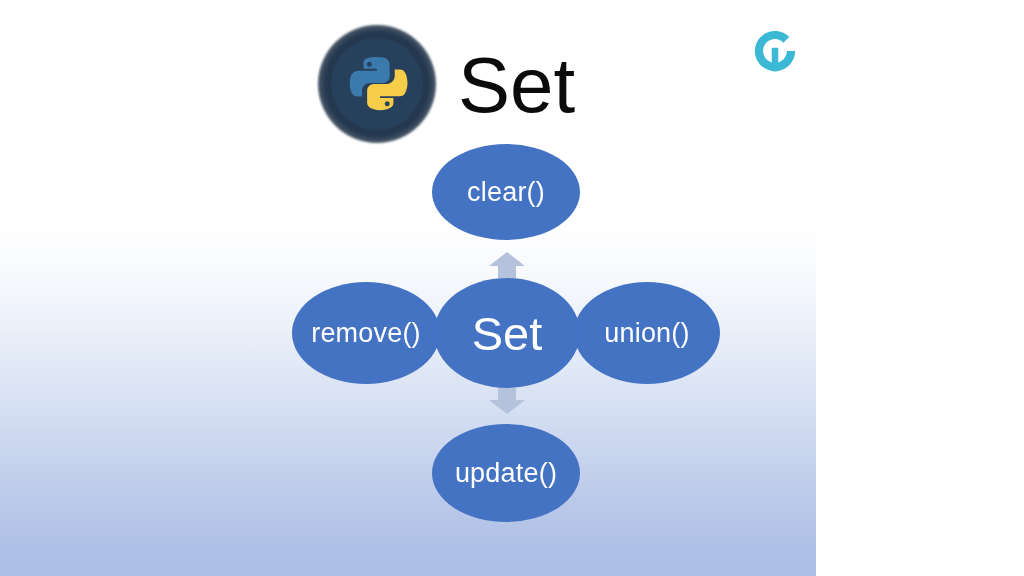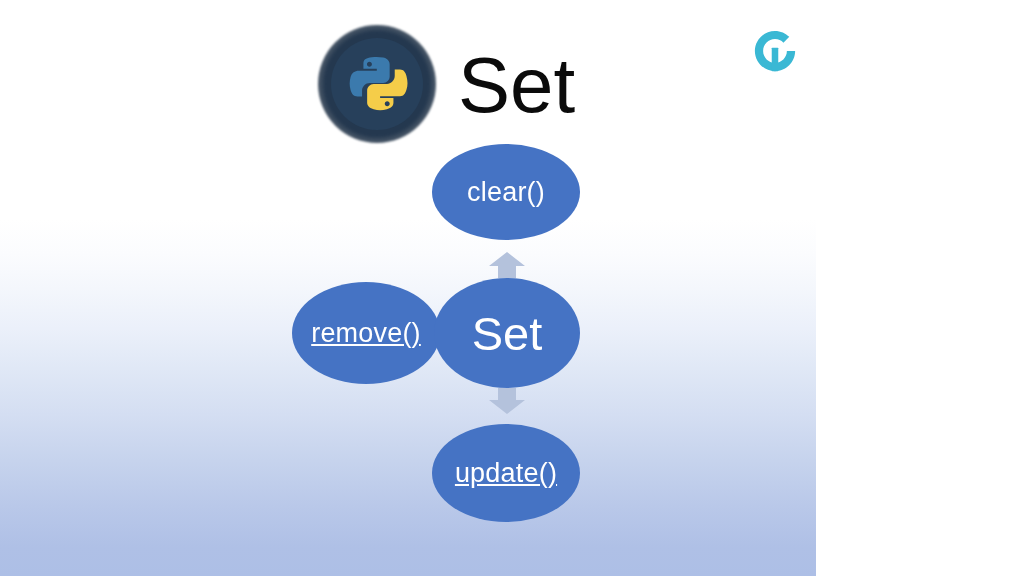--- a/index.html
+++ b/index.html
@@ -128,31 +128,31 @@
     color: #ffffff;
     white-space: nowrap;
     letter-spacing: 0.2px;
   }
 
   
   #node-clear {
     left: 432px;  top: 144px;  width: 148px; height: 96px;
   }
   #node-remove {
-    left: 292px;  top: 282px;  width: 148px; height: 102px; text-decoration: underline;
+    left: 292px;  top: 282px;  width: 148px; height: 102px;
   }
   #node-center {
     left: 434px;  top: 278px;  width: 146px; height: 110px;
     z-index: 3;
   }
   #node-union {
     left: 574px;  top: 282px;  width: 146px; height: 102px;
   }
   #node-update {
-    left: 432px;  top: 424px;  width: 148px; height: 98px; text-decoration: underline;
+    left: 432px;  top: 424px;  width: 148px; height: 98px;
   }
 
   #node-center .node-label {
     font-size: 47px;
     letter-spacing: 0px;
   }
 
   
   .arrow {
     position: absolute;
@@ -204,20 +204,23 @@
     </div>
 
     <div class="node" id="node-remove">
       <span class="node-label">remove()</span>
     </div>
 
     <div class="node" id="node-center">
       <span class="node-label">Set</span>
     </div>
 
+    <div class="node" id="node-union">
+      <span class="node-label">union()</span>
+    </div>
 
     <div class="node" id="node-update">
       <span class="node-label">update()</span>
     </div>
 
     <svg class="arrow" id="arrow-up" viewBox="0 0 36 26">
       <path fill="#b4c2dc" d="M18 0 L36 14 L27 14 L27 26 L9 26 L9 14 L0 14 Z"></path>
     </svg>
 
     <svg class="arrow" id="arrow-down" viewBox="0 0 36 26">

